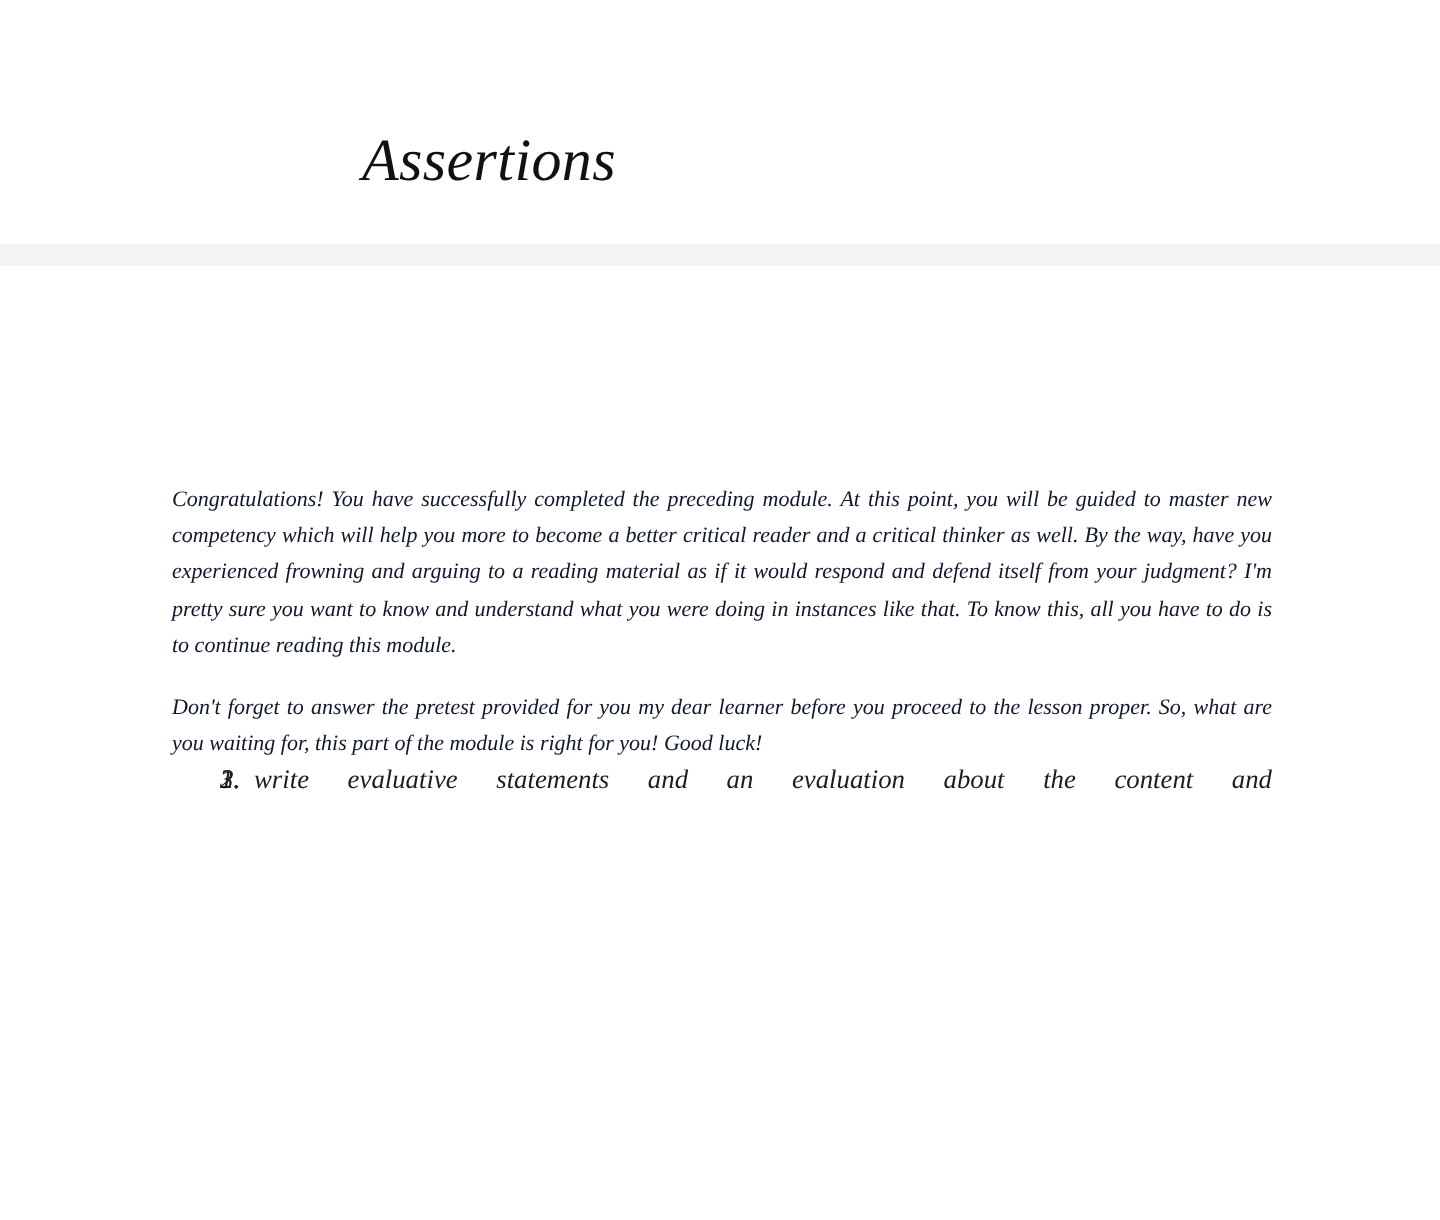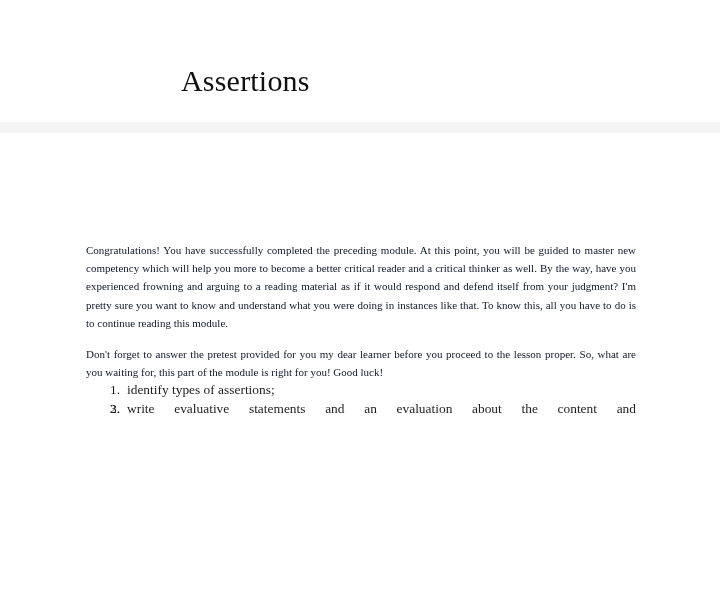--- a/index.html
+++ b/index.html
@@ -14,20 +14,21 @@
     font-family: "Liberation Serif", "DejaVu Serif", serif;
     color: #1a1a1a;
     position: relative;
   }
 
   .page {
     position: relative;
     width: 704px;
     height: 610px;
     background: #ffffff;
+    font-style: italic;
   }
 
   
   .header-area {
     position: absolute;
     left: 0;
     top: 0;
     width: 720px;
     height: 122px;
     background: #ffffff;
@@ -151,21 +152,20 @@
 
     <p class="para para-intro">Congratulations! You have successfully completed the preceding module. At this point, you will be guided to master new competency which will help you more to become a better critical reader and a critical thinker as well. By the way, have you experienced frowning and arguing to a reading material as if it would respond and defend itself from your judgment? I'm pretty sure you want to know and understand what you were doing in instances like that. To know this, all you have to do is to continue reading this module.</p>
 
     <p class="para">Don't forget to answer the  pretest provided for you my dear learner before you proceed to the lesson proper.  So, what are you waiting for, this part of the module is right for you! Good luck!</p>
 
 
     <ol class="obj-list">
 
       <li class="obj-item no-justify">
         <span class="marker">1.</span>
-        <span class="label">identify types of assertions;</span>
       </li>
 
       <li class="obj-item no-justify">
         <span class="marker">2.</span>
       </li>
 
       <li class="obj-item obj-item-3">
         <span class="marker">3.</span>
         <span class="first">write  evaluative  statements  and  an  evaluation  about  the  content  and</span>
       </li>

